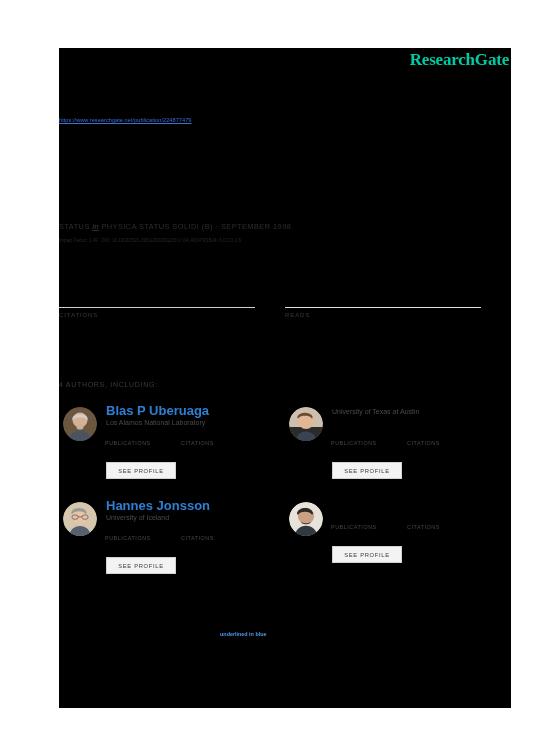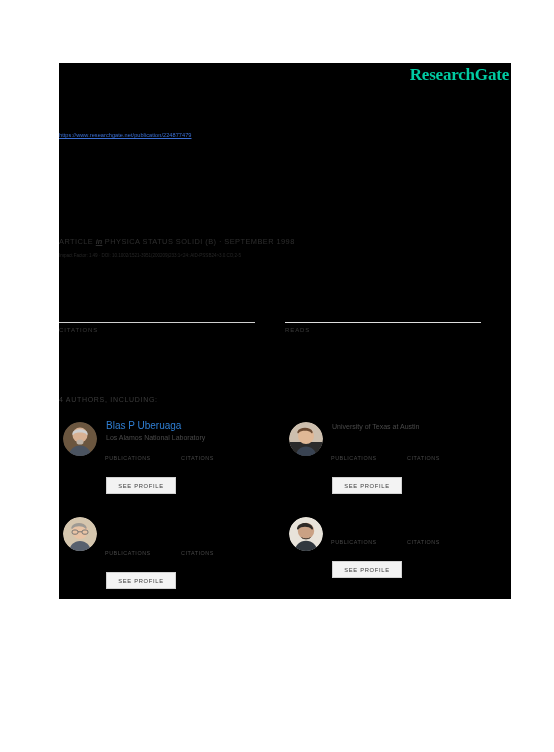--- a/index.html
+++ b/index.html
@@ -15,24 +15,23 @@
     font-family: "Liberation Sans", sans-serif;
     overflow: hidden;
   }
 
   
   #page-surface {
     position: absolute;
     left: 59px;
     top: 48px;
     width: 452px;
-    height: 536px;
+    height: 660px;
     background: #000000;
     overflow: hidden;
-    margin-top: 15px;
   }
 
   
   #rg-logo {
     position: absolute;
     right: 2px;
     top: 2px;
     font-family: "Liberation Serif", "DejaVu Serif", serif;
     font-weight: bold;
     font-size: 17px;
@@ -165,22 +164,22 @@
   }
   .avatar svg { display: block; }
 
   .author-body {
     position: absolute;
     left: 47px;
     top: 0px;
     width: 168px;
   }
   .author-name {
-    font-size: 10px;
-    font-weight: normal;
+    font-size: 13px;
+    font-weight: bold;
     color: #2f7fd4;
     line-height: 11px;
     white-space: nowrap;
   }
   .author-affil {
     font-size: 7px;
     color: #4a4a4a;
     line-height: 12px;
     margin-top: 1px;
     white-space: nowrap;
@@ -266,21 +265,21 @@
 
   <div id="rg-logo">ResearchGate</div>
 
   <div id="seen-line">See discussions, stats, and author profiles for this publication at:</div>
 
   <a id="source-url" href="#">https://www.researchgate.net/publication/224877479</a>
 
   <div id="doc-title">Quantum and Isotope Effects on Hydrogen Diffusion, Tunneling, and Trapping in Si</div>
 
   <div id="article-line">
-    <span>ARTICLE</span>
+    <span>STATUS</span>
     <span class="in-word">in</span>
     <span class="journal">PHYSICA STATUS SOLIDI (B) · SEPTEMBER 1998</span>
   </div>
 
   <div id="impact-line">Impact Factor: 1.49 · DOI: 10.1002/1521-3951(200209)233:1&lt;24::AID-PSSB24&gt;3.0.CO;2-5</div>
 
   <div class="stat-block" id="stat-citations">
     <div class="stat-value">9</div>
     <div class="stat-rule"></div>
     <div class="stat-label">CITATIONS</div>
@@ -352,20 +351,24 @@
       <svg width="34" height="34" viewBox="0 0 34 34" aria-hidden="true">
         <circle cx="17" cy="17" r="17" fill="#d5c6ae"></circle>
         <circle cx="17" cy="14" r="8" fill="#e8c3a5"></circle>
         <path d="M8.5 10c2-5.5 13-5.5 15 0 .6 1.8-.6 2.6-1.4 1.3-2-2.7-10.2-2.7-12.2 0-.8 1.3-2 .5-1.4-1.3z" fill="#9d9a94"></path>
         <rect x="9" y="13" width="6" height="4.2" rx="2" fill="none" stroke="#6e6e6e" stroke-width="0.9"></rect>
         <rect x="19" y="13" width="6" height="4.2" rx="2" fill="none" stroke="#6e6e6e" stroke-width="0.9"></rect>
         <path d="M15 14.8h4" stroke="#6e6e6e" stroke-width="0.9"></path>
         <path d="M6.5 34c0-5.8 4.7-10 10.5-10s10.5 4.2 10.5 10z" fill="#57606e"></path>
       </svg>
     </div>
+    <div class="author-body">
+      <div class="author-name">Hannes Jonsson</div>
+      <div class="author-affil">University of Iceland</div>
+    </div>
     <div class="author-metrics metrics-row1">
       <div class="metric metric-pubs">
         <div class="metric-value">243</div>
         <div class="metric-label">PUBLICATIONS</div>
       </div>
       <div class="metric metric-cites">
         <div class="metric-value">13,002</div>
         <div class="metric-label">CITATIONS</div>
       </div>
     </div>

